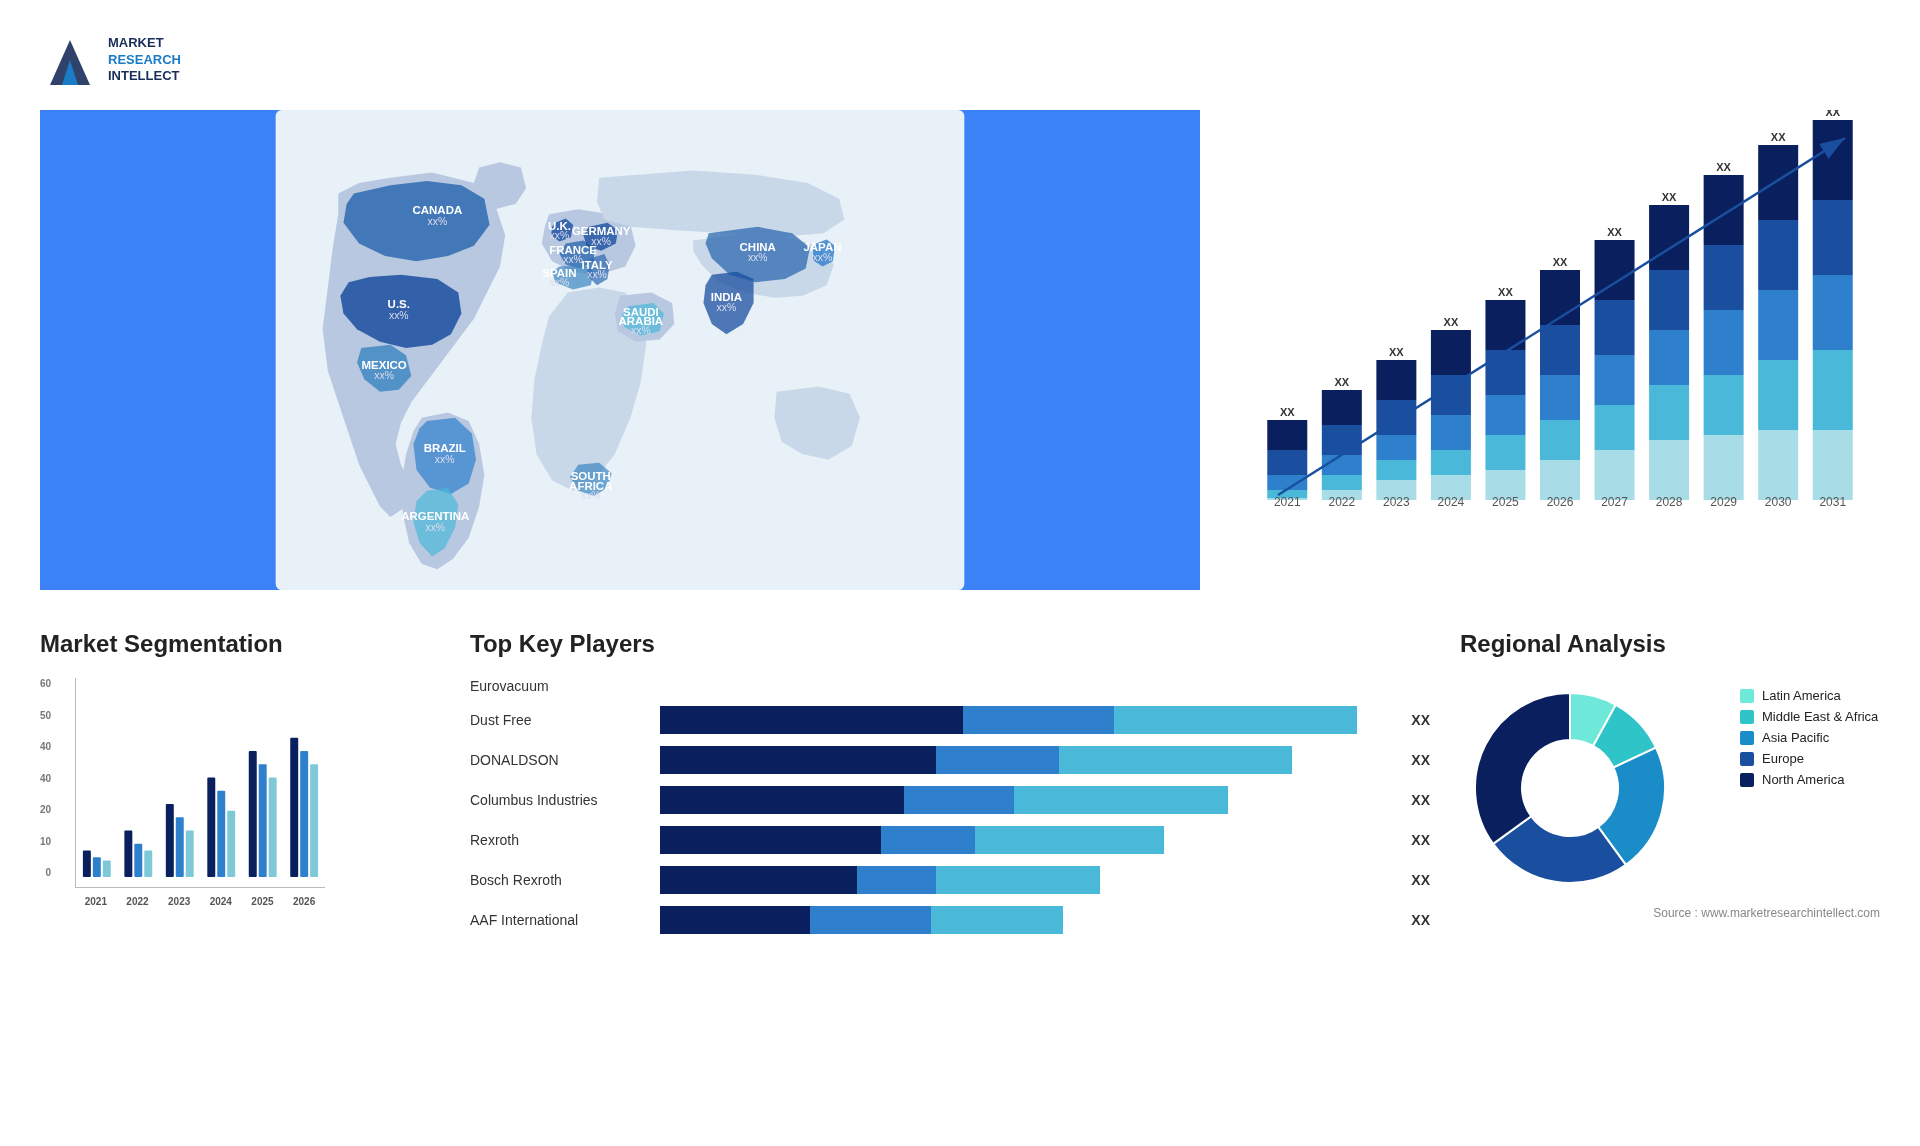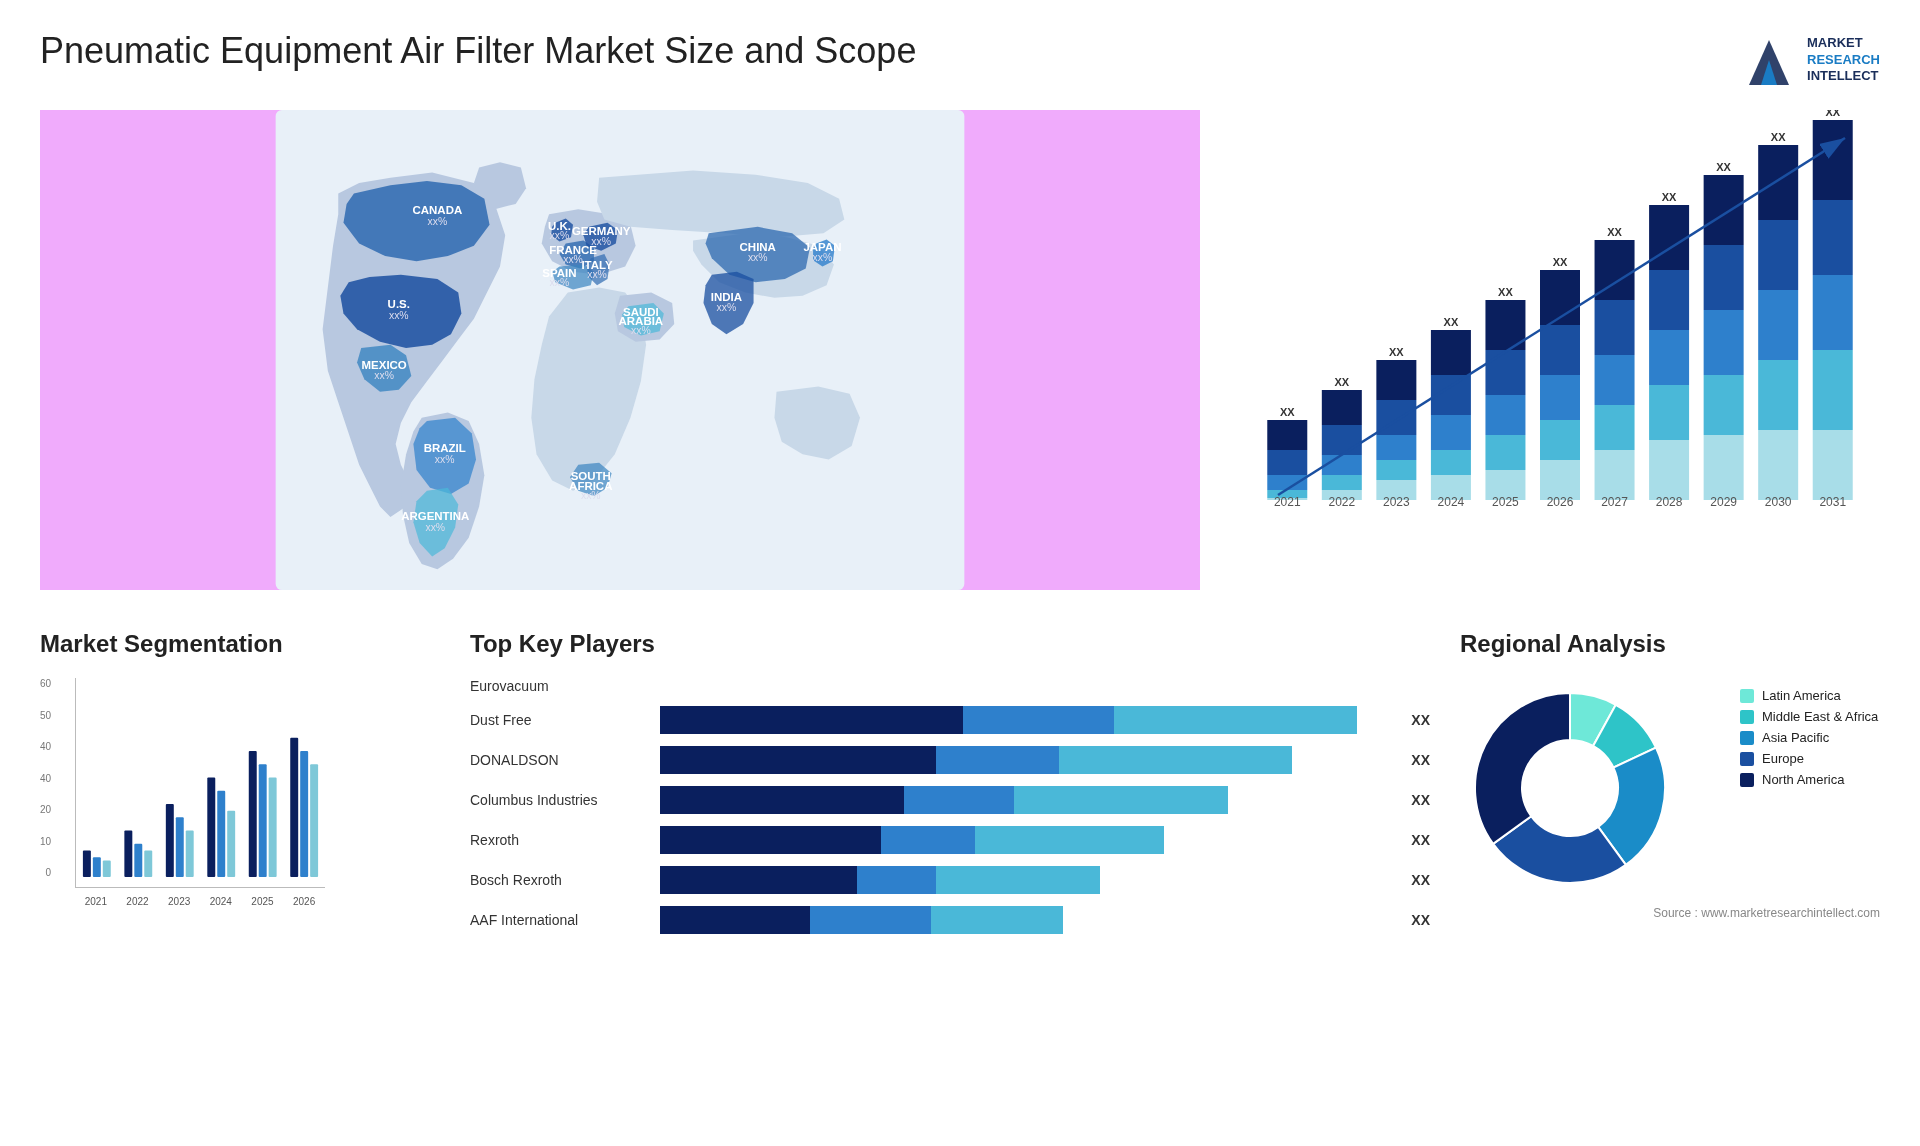--- a/index.html
+++ b/index.html
@@ -46,21 +46,21 @@
     
     .top-section {
       display: flex;
       gap: 30px;
       margin-bottom: 40px;
       height: 480px;
     }
     .map-container {
       flex: 1;
       position: relative;
-      background: #f0abfc;
+      background: #3b82f6;
     }
     .chart-container {
       width: 650px;
       position: relative;
     }
 
     
     .bottom-section {
       display: flex;
       gap: 30px;
@@ -179,21 +179,20 @@
     .country-sublabel {
       font-size: 10px;
       fill: #dde;
       text-anchor: middle;
     }
   </style>
 </head>
 <body>
 
 <div class="header">
-  <h1 class="page-title">Pneumatic Equipment Air Filter Market Size and Scope</h1>
   <div class="logo">
     <svg class="logo-icon" viewBox="0 0 60 60">
       <polygon points="10,55 30,10 50,55" fill="#1a2e5a" opacity="0.9"></polygon>
       <polygon points="22,55 30,30 38,55" fill="#1a7cc4"></polygon>
     </svg>
     <div class="logo-text">
       MARKET<br><span>RESEARCH</span><br>INTELLECT
     </div>
   </div>
 </div>
@@ -394,21 +393,21 @@
         </defs>
       </svg>
     </div>
   </div>
 </div>
 
 <div class="bottom-section">
 
   <div class="segmentation-container">
     <div class="section-title">Market Segmentation</div>
-    <div style="display:flex; gap:10px;">
+    <div style="display:flex; gap:10px;font-weight:bold;">
       <div style="position:relative; margin-left:35px;">
         <div style="position:absolute; left:-35px; top:0; height:200px; display:flex; flex-direction:column; justify-content:space-between; align-items:flex-end;">
           <span style="font-size:10px;color:#777;">60</span>
           <span style="font-size:10px;color:#777;">50</span>
           <span style="font-size:10px;color:#777;text-align:right;">40</span>
           <span style="font-size:10px;color:#777;">40</span>
           <span style="font-size:10px;color:#777;">20</span>
           <span style="font-size:10px;color:#777;">10</span>
           <span style="font-size:10px;color:#777;">0</span>
         </div>

